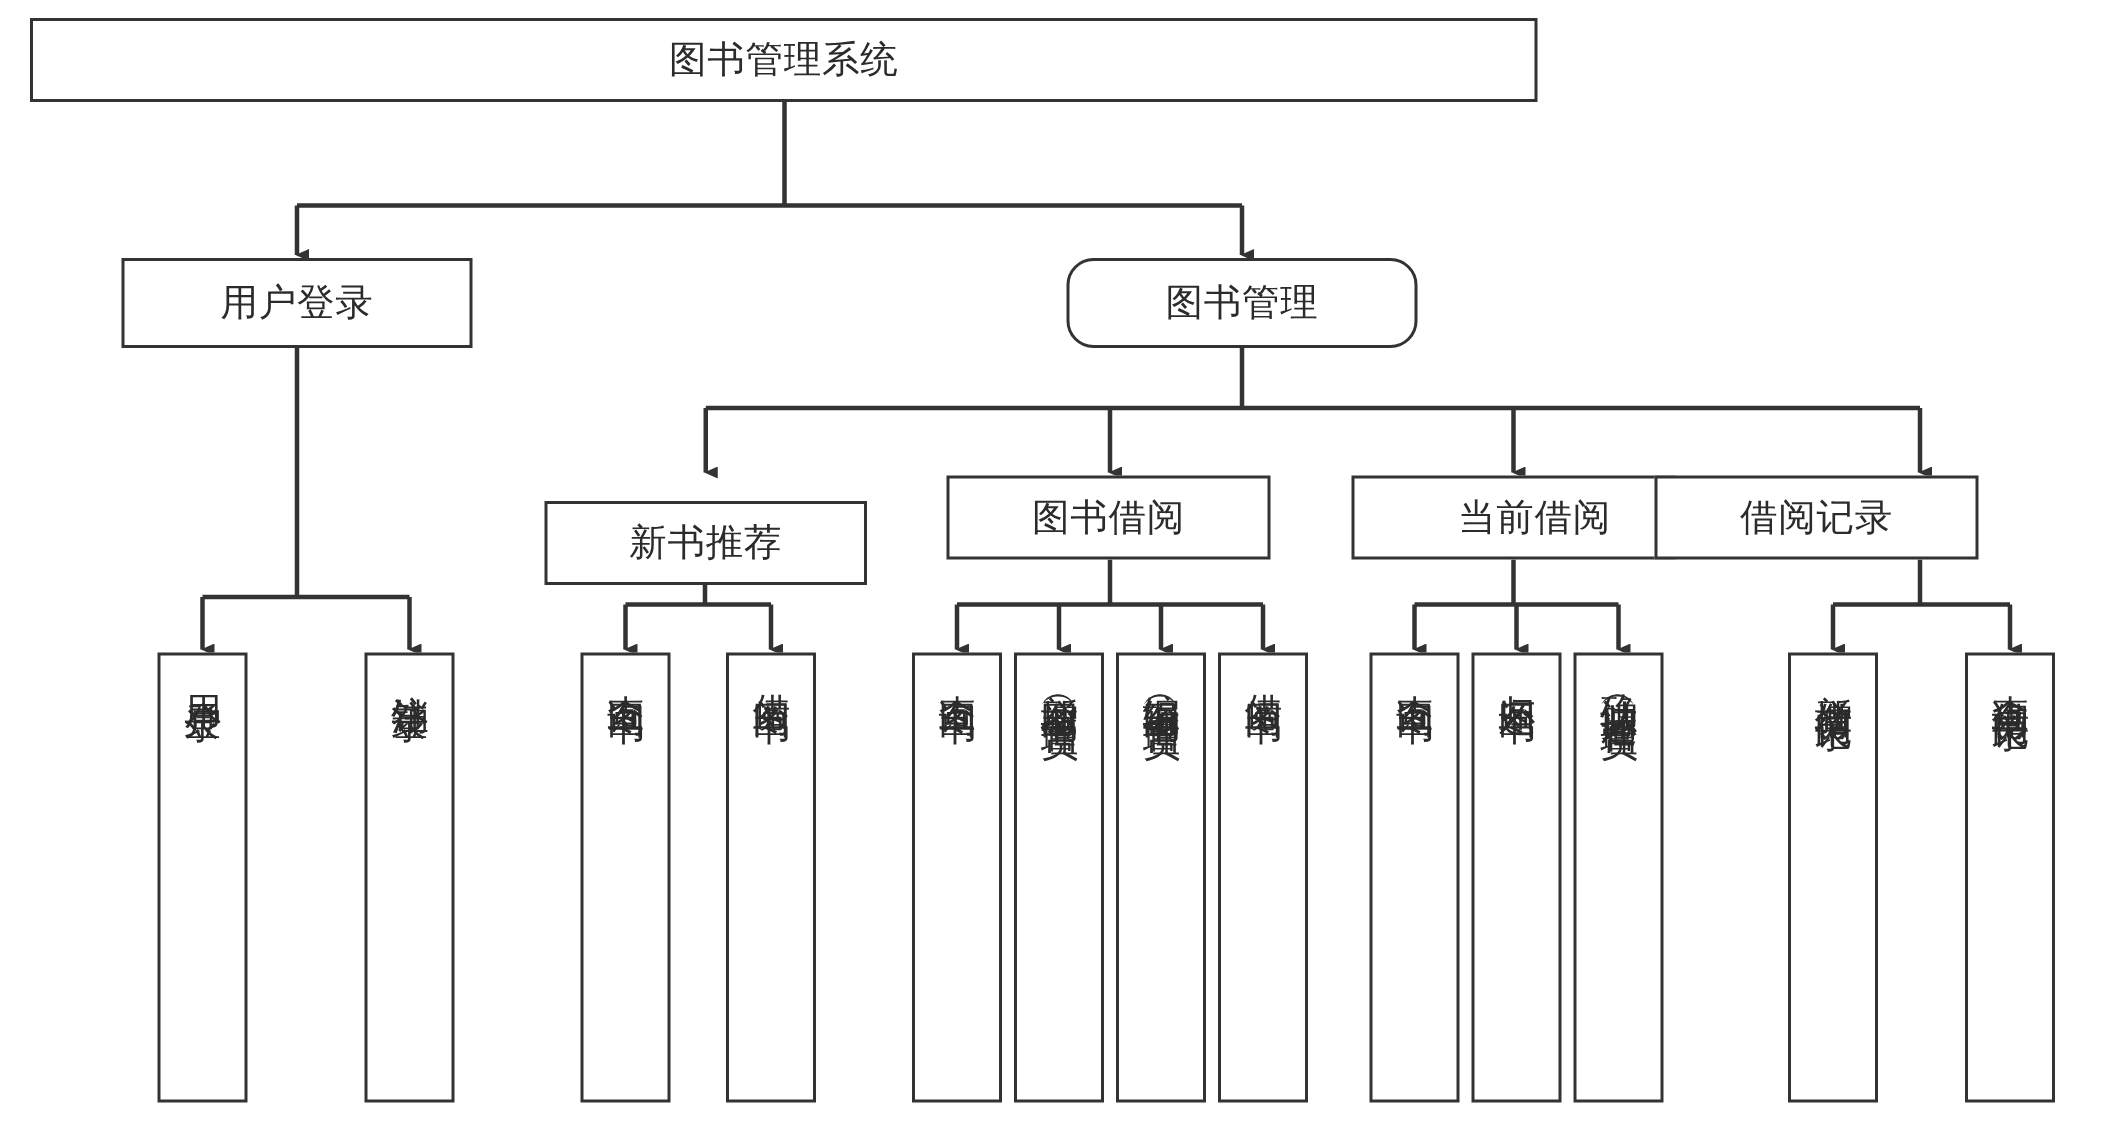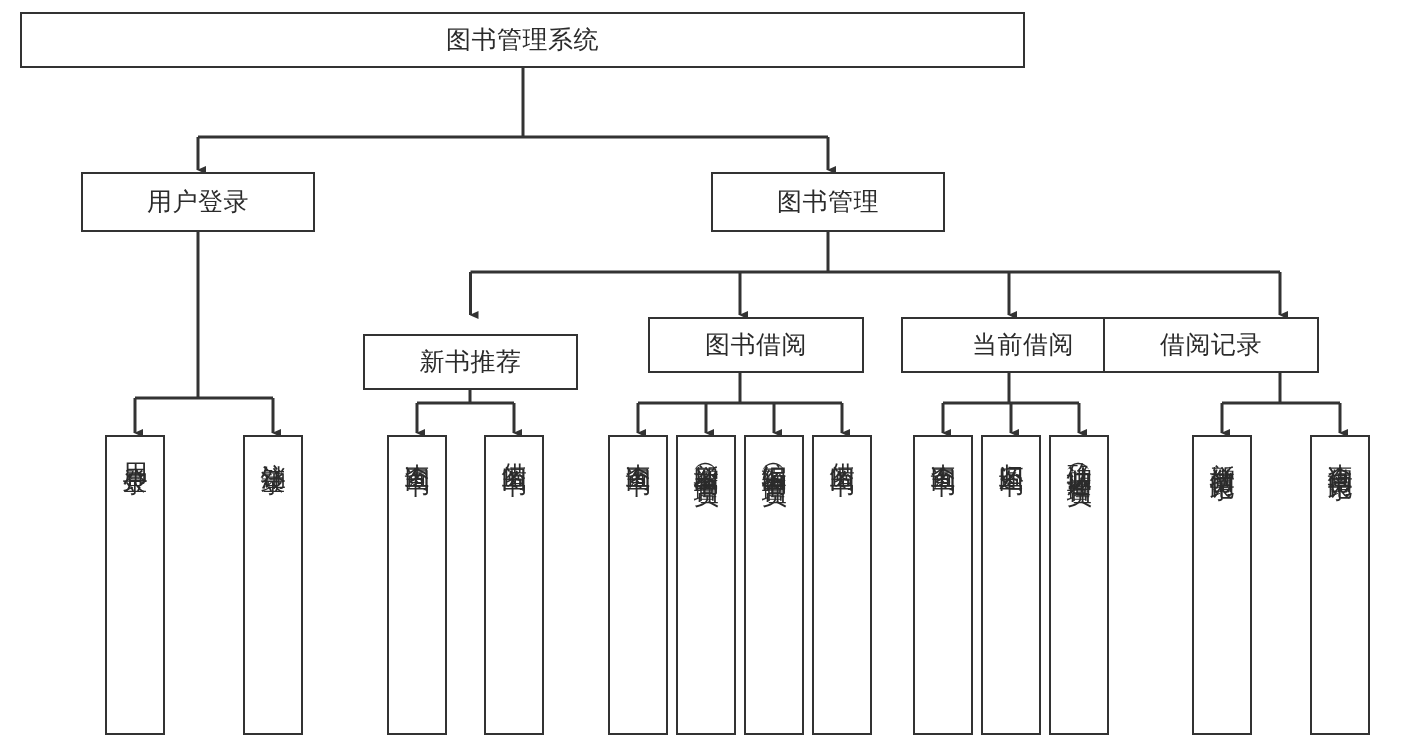--- a/index.html
+++ b/index.html
@@ -110,27 +110,27 @@
         <path d="M1340,403 L1340,433" marker-end="url(#arrowhead)"></path>
       </g>
   </svg>
   <div id="nodes">
       <div class="node horizontal" style="left: 20px; top: 12px; width: 1005px; height: 56px;">
         <span class="label">图书管理系统</span>
       </div>
       <div class="node horizontal" style="left: 81px; top: 172px; width: 234px; height: 60px;">
         <span class="label">用户登录</span>
       </div>
-      <div class="node horizontal" style="left: 711px; top: 172px; width: 234px; height: 60px;">
+      <div class="node horizontal" style="left: 711px; top: 172px; width: 234px; height: 60px; border-radius: 18px;">
         <span class="label">图书管理</span>
       </div>
       <div class="node horizontal" style="left: 363px; top: 317px; width: 215px; height: 56px; margin-top: 17px;">
         <span class="label">新书推荐</span>
       </div>
-      <div class="node horizontal" style="left: 648px; top: 317px; width: 216px; height: 56px;">
+      <div class="node horizontal" style="left: 631px; top: 317px; width: 216px; height: 56px;">
         <span class="label">图书借阅</span>
       </div>
       <div class="node horizontal" style="left: 901px; top: 317px; width: 216px; height: 56px; padding-left: 28px;">
         <span class="label">当前借阅</span>
       </div>
       <div class="node horizontal" style="left: 1103px; top: 317px; width: 216px; height: 56px;">
         <span class="label">借阅记录</span>
       </div>
       <div class="node vertical" style="left: 105px; top: 435px; width: 60px; height: 300px;">
         <span class="label">用户登录</span>

